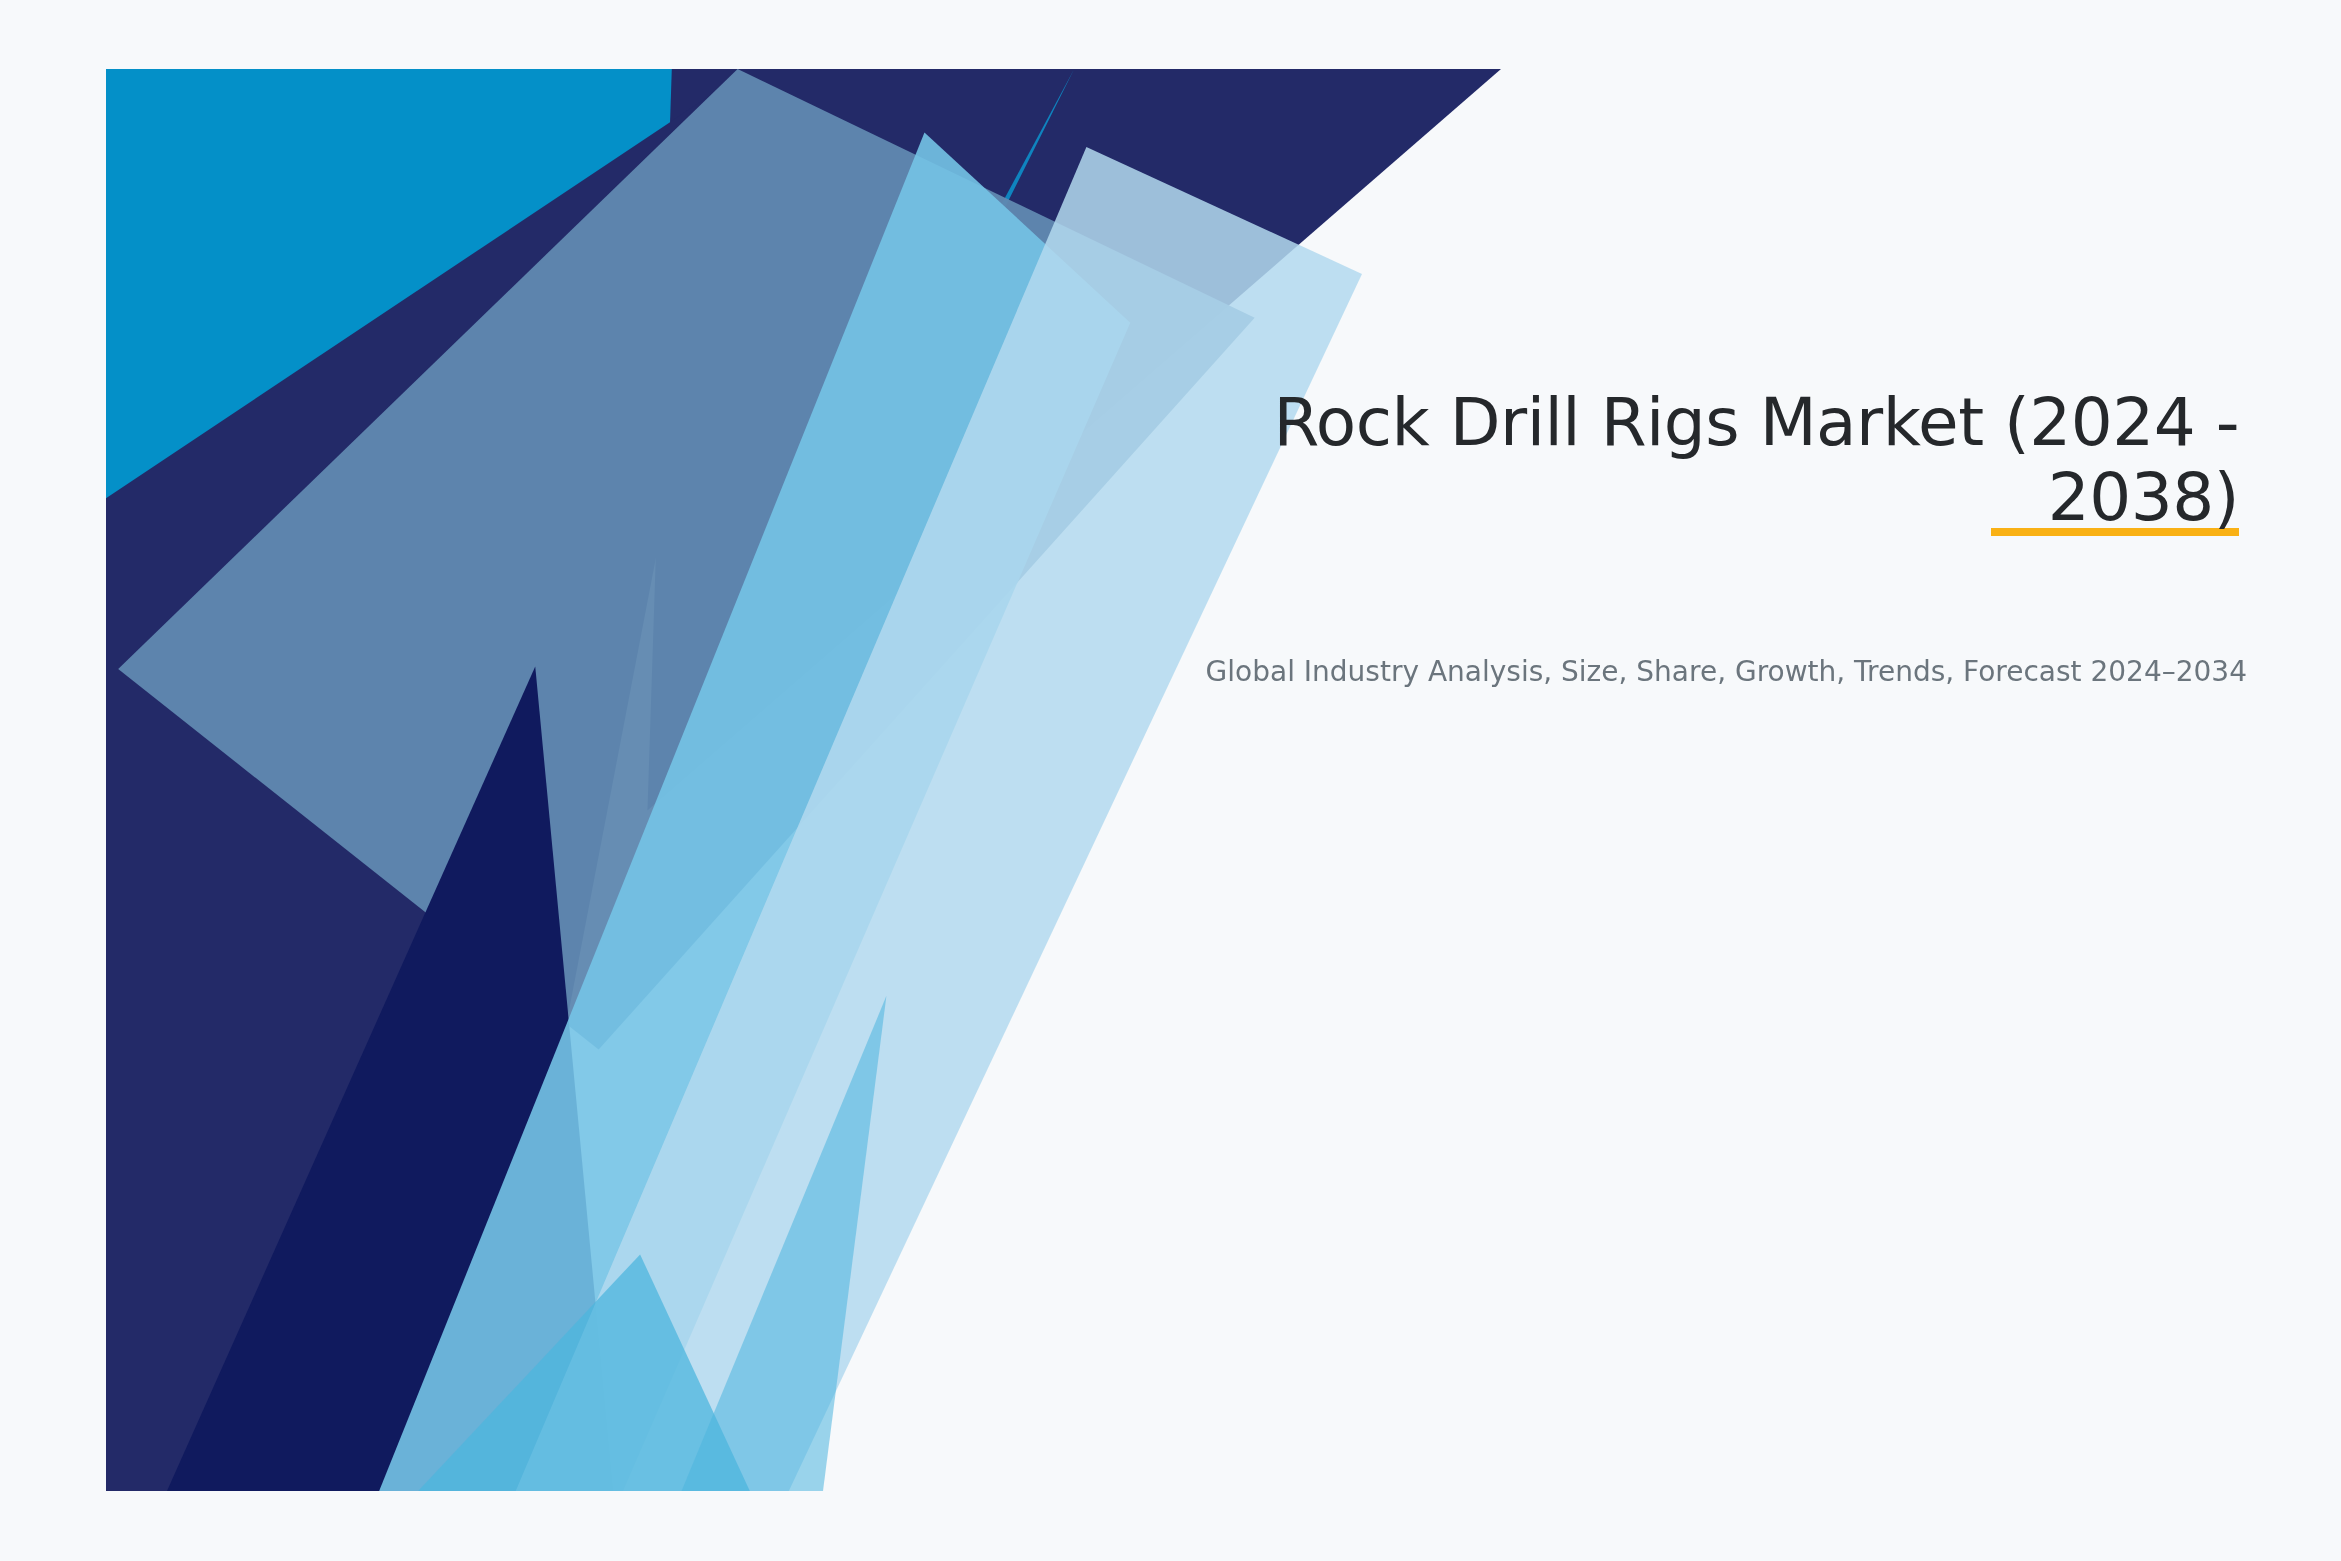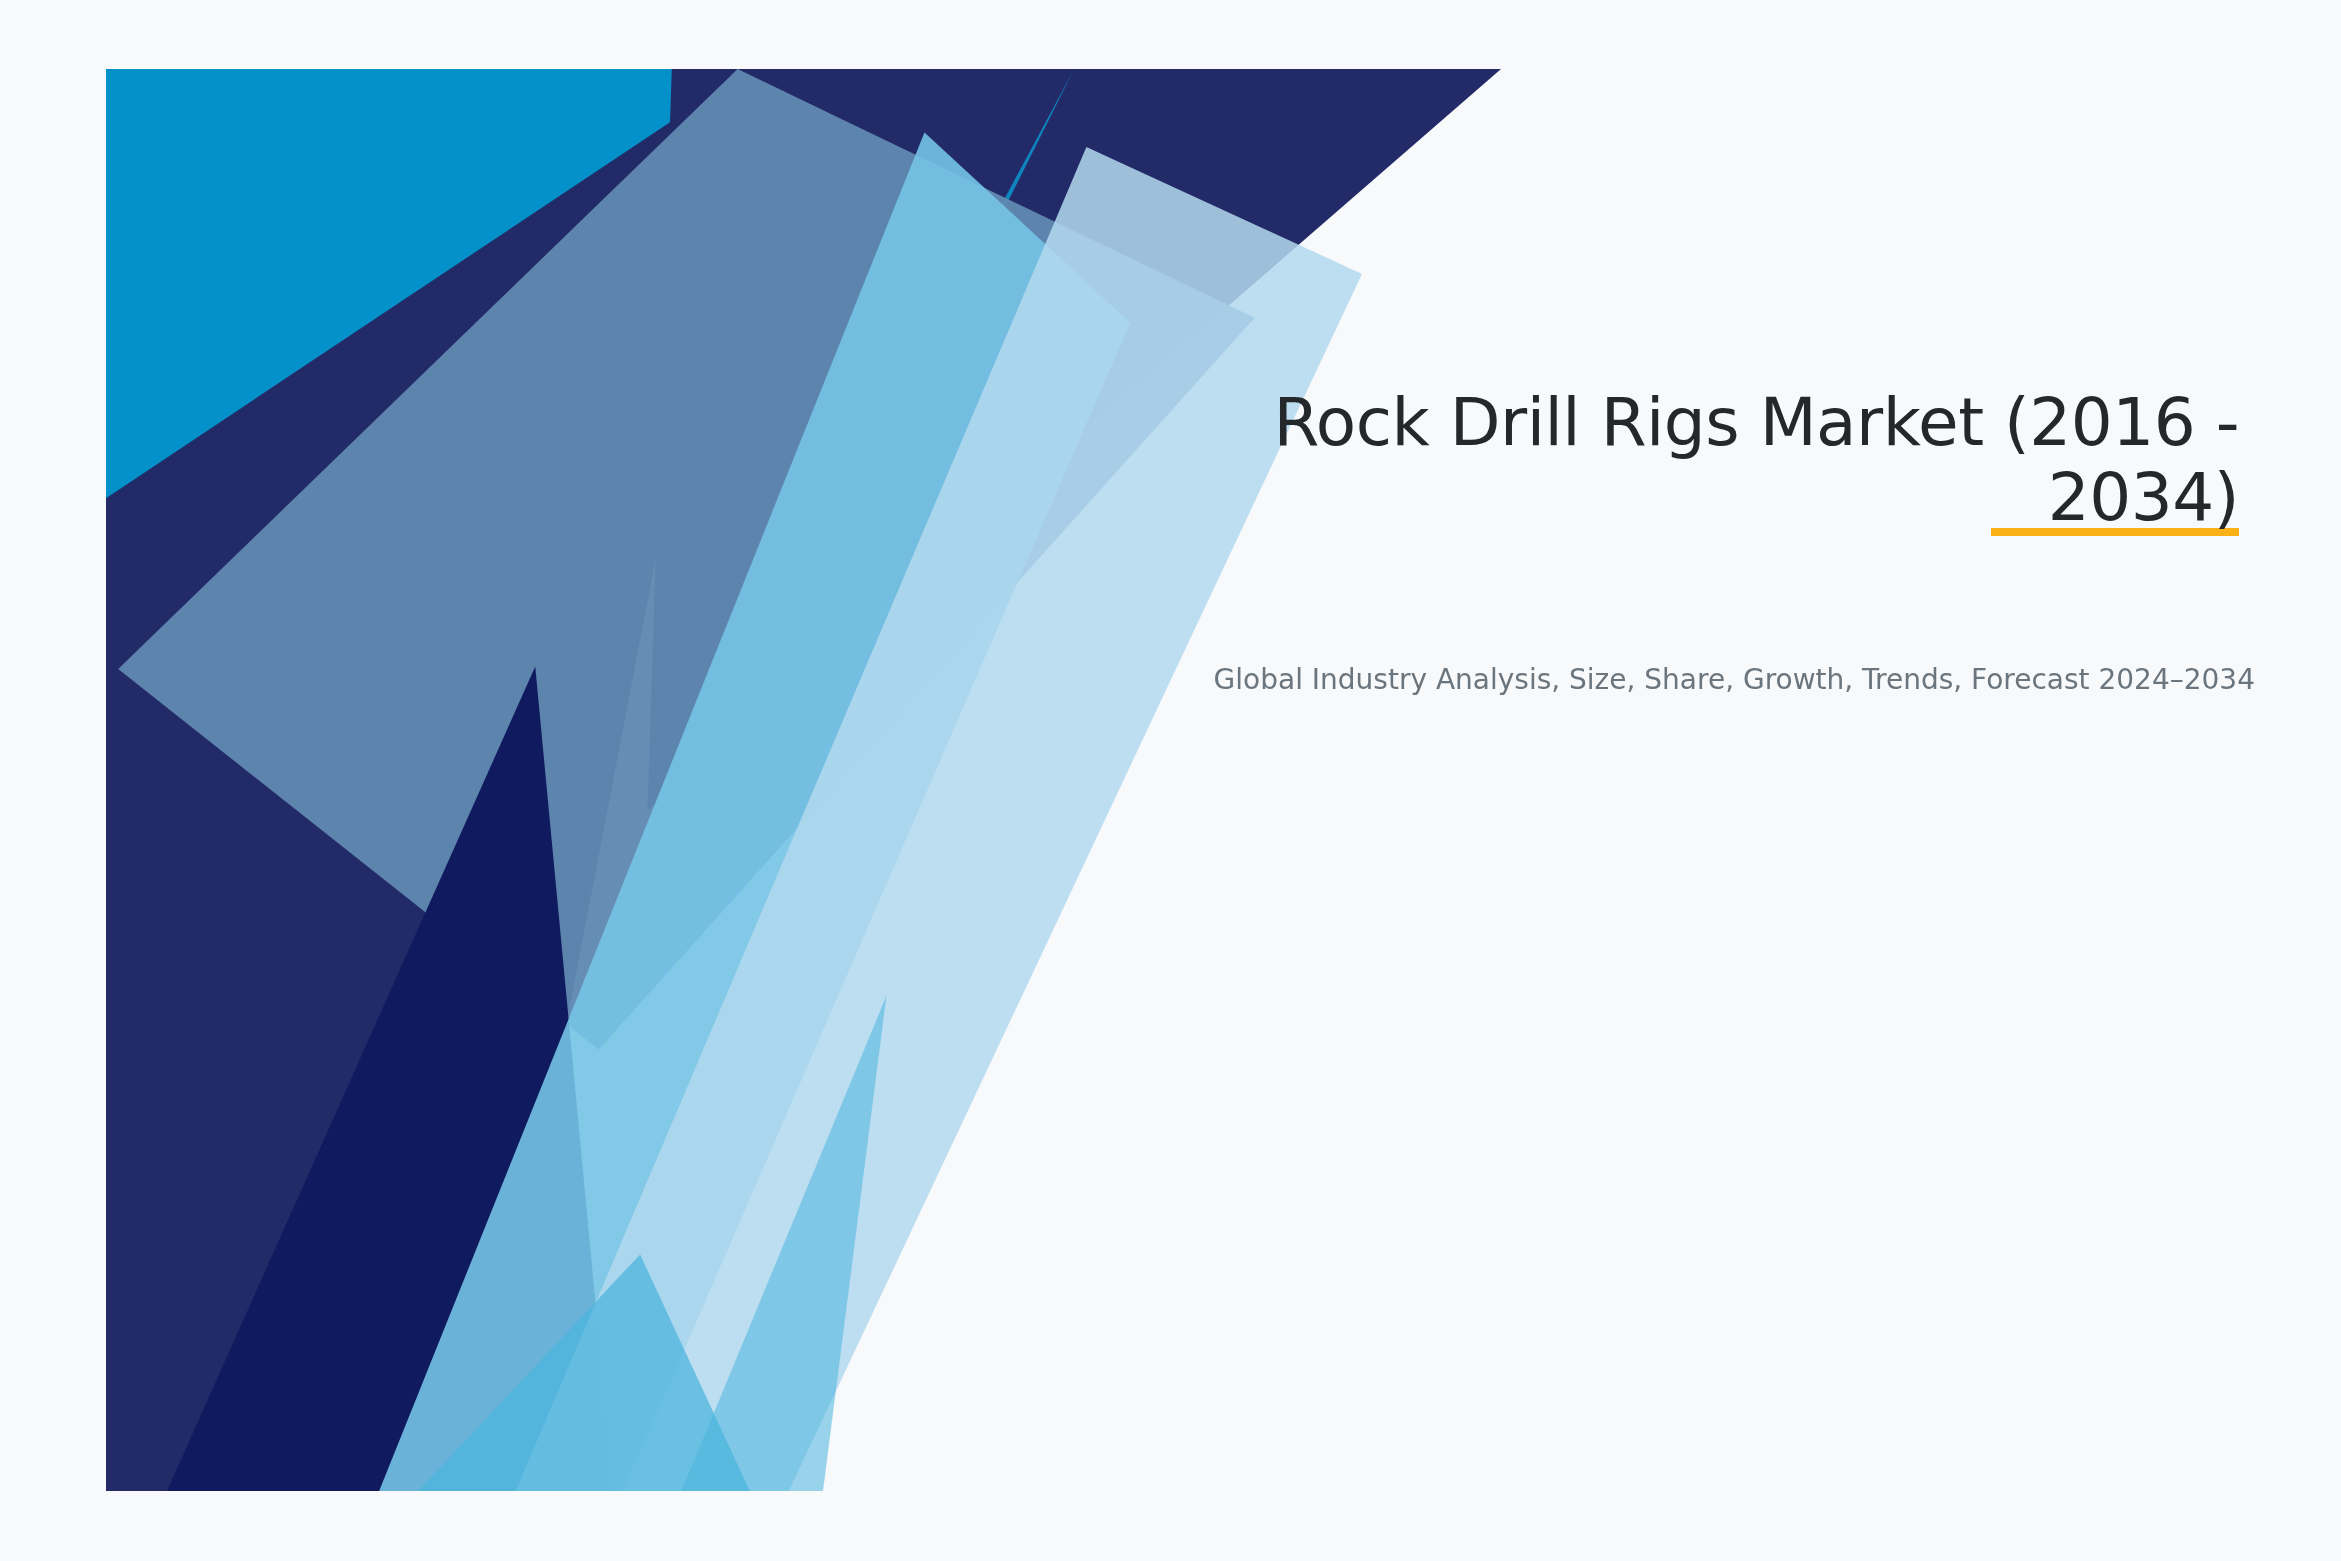--- a/index.html
+++ b/index.html
@@ -57,21 +57,21 @@
     width: 248px;
     height: 8.3px;
     background: #f9b115;
     z-index: 2;
   }
   #cover-subtitle {
     position: absolute;
     left: 1122px;
     top: 645px;
     width: 1117px;
-    margin: 16px;
+    margin: 8px;
     text-align: right;
     font-family: "DejaVu Sans", sans-serif;
     font-weight: 400;
     font-size: 28px;
     line-height: 1.33;
     color: #6b757d;
   }
 </style>
 </head>
 <body>
@@ -105,19 +105,19 @@
 
       <polygon points="1095,2430 1320,2915 640,2915" fill="#4db5de" opacity="0.75"></polygon>
 
       <polygon points="1600,1900 1470,2915 1180,2915" fill="#4db5de" opacity="0.55"></polygon>
 
     </g>
   </svg>
 
   <div id="title-block">
     <div id="title-underline"></div>
-    <h1 id="cover-title">Rock Drill Rigs Market (2016 - 2034)</h1>
+    <h1 id="cover-title">Rock Drill Rigs Market (2024 - 2038)</h1>
   </div>
 
   <p id="cover-subtitle">Global Industry Analysis, Size, Share, Growth, Trends, Forecast 2024–2034</p>
 
 </div>
 
 
 </body></html>

